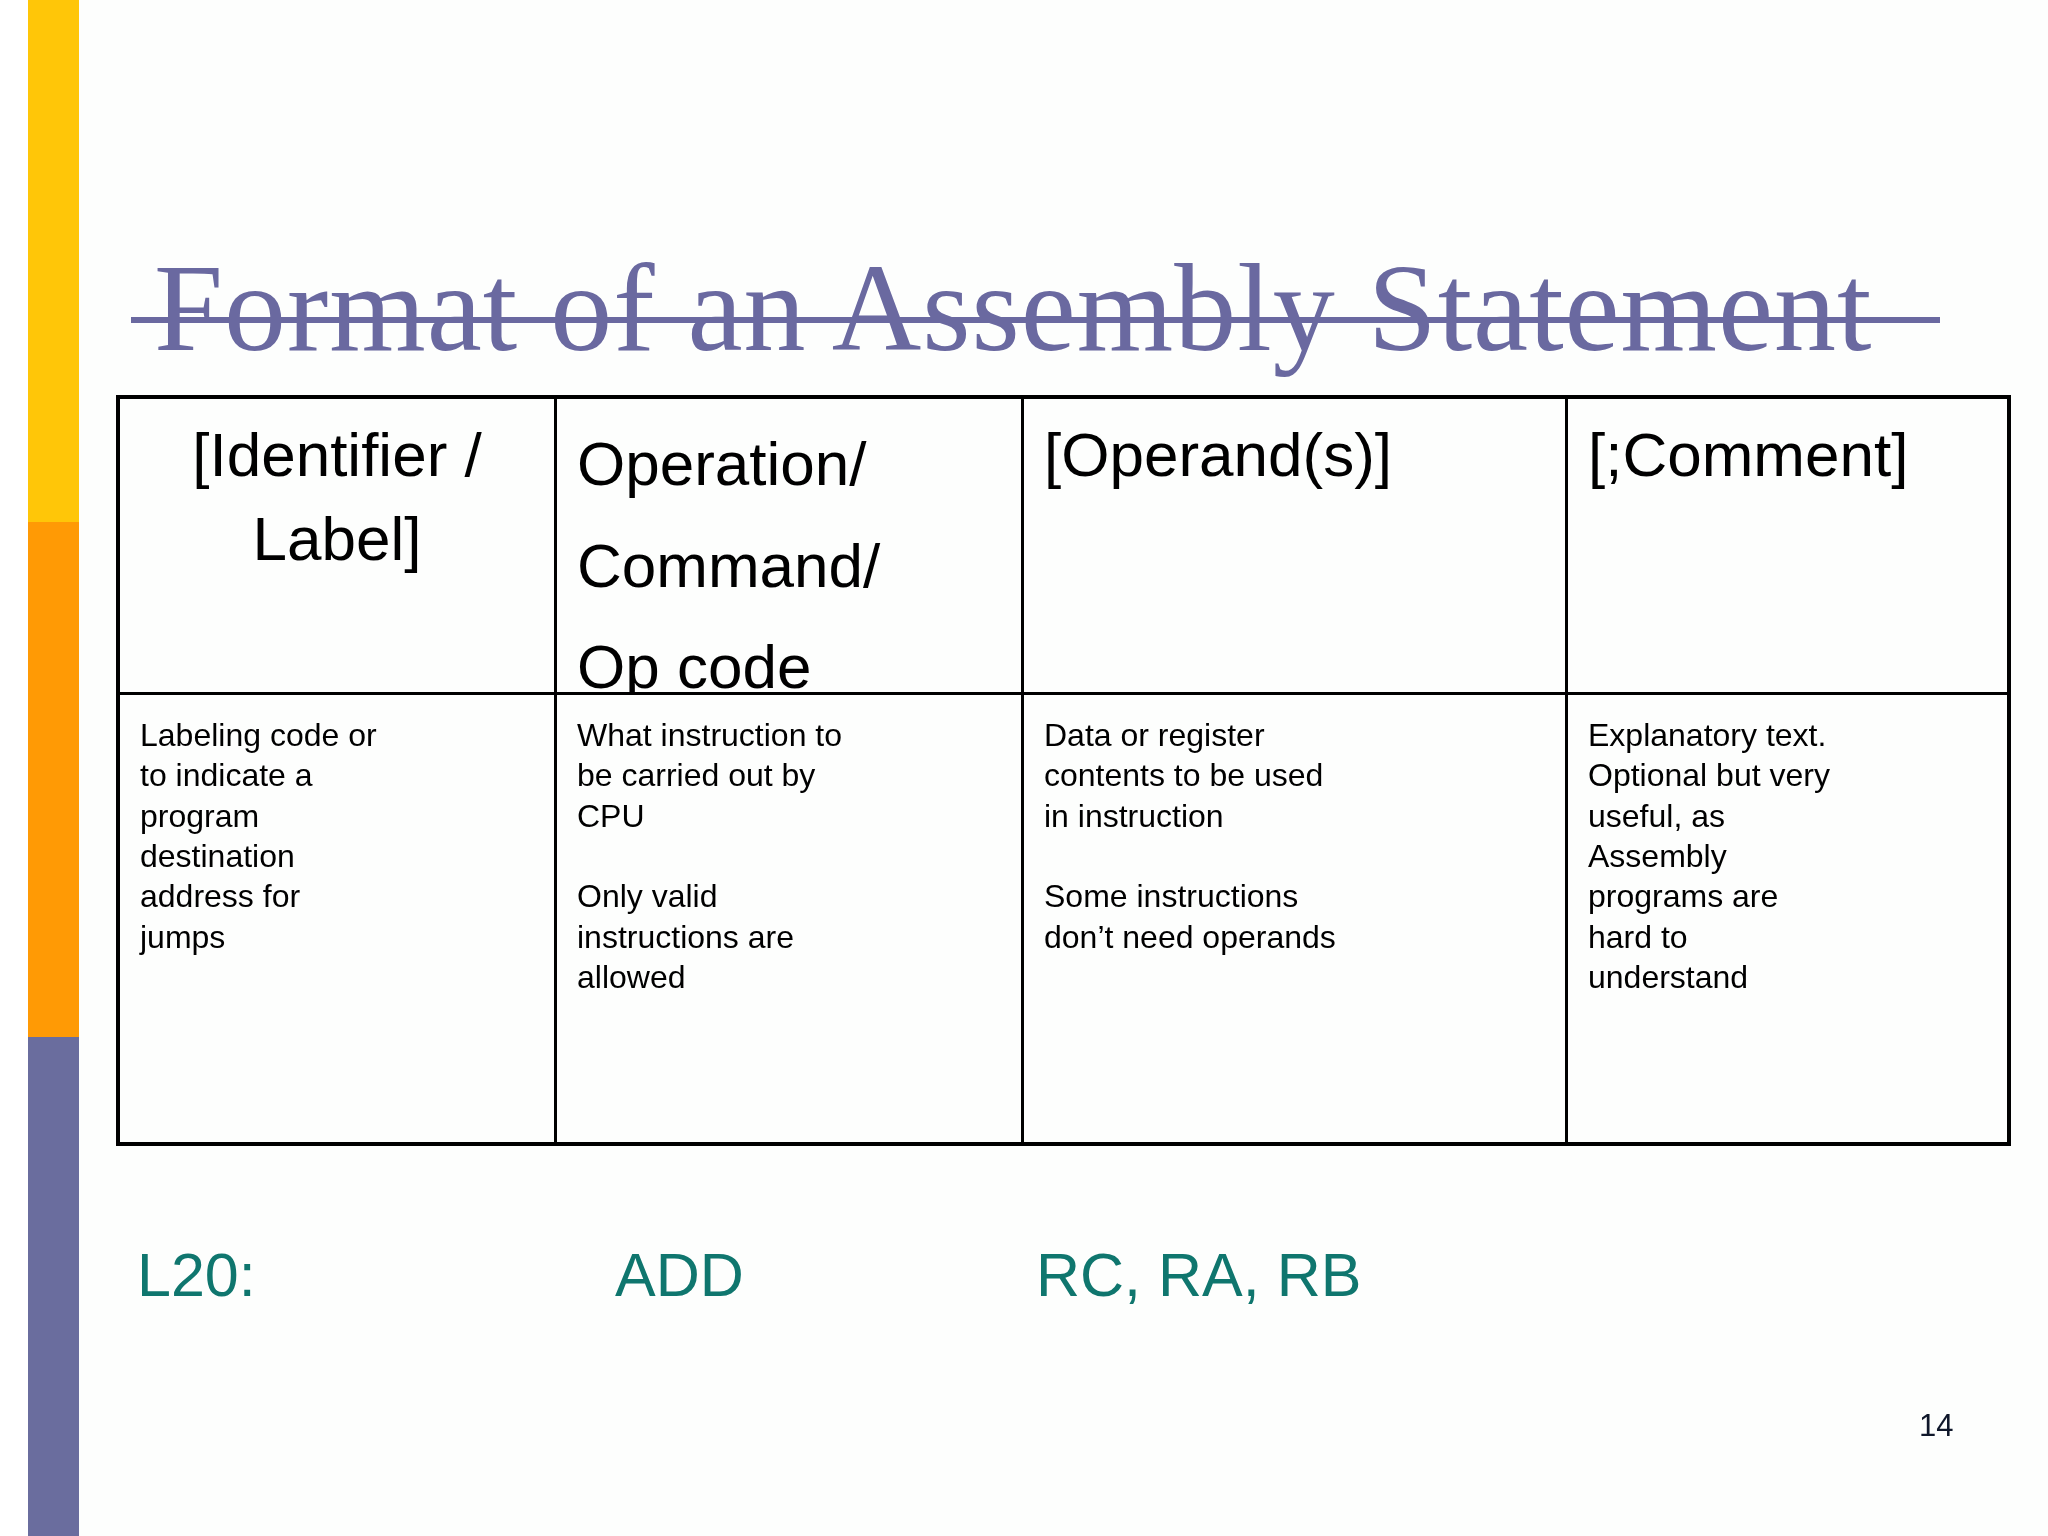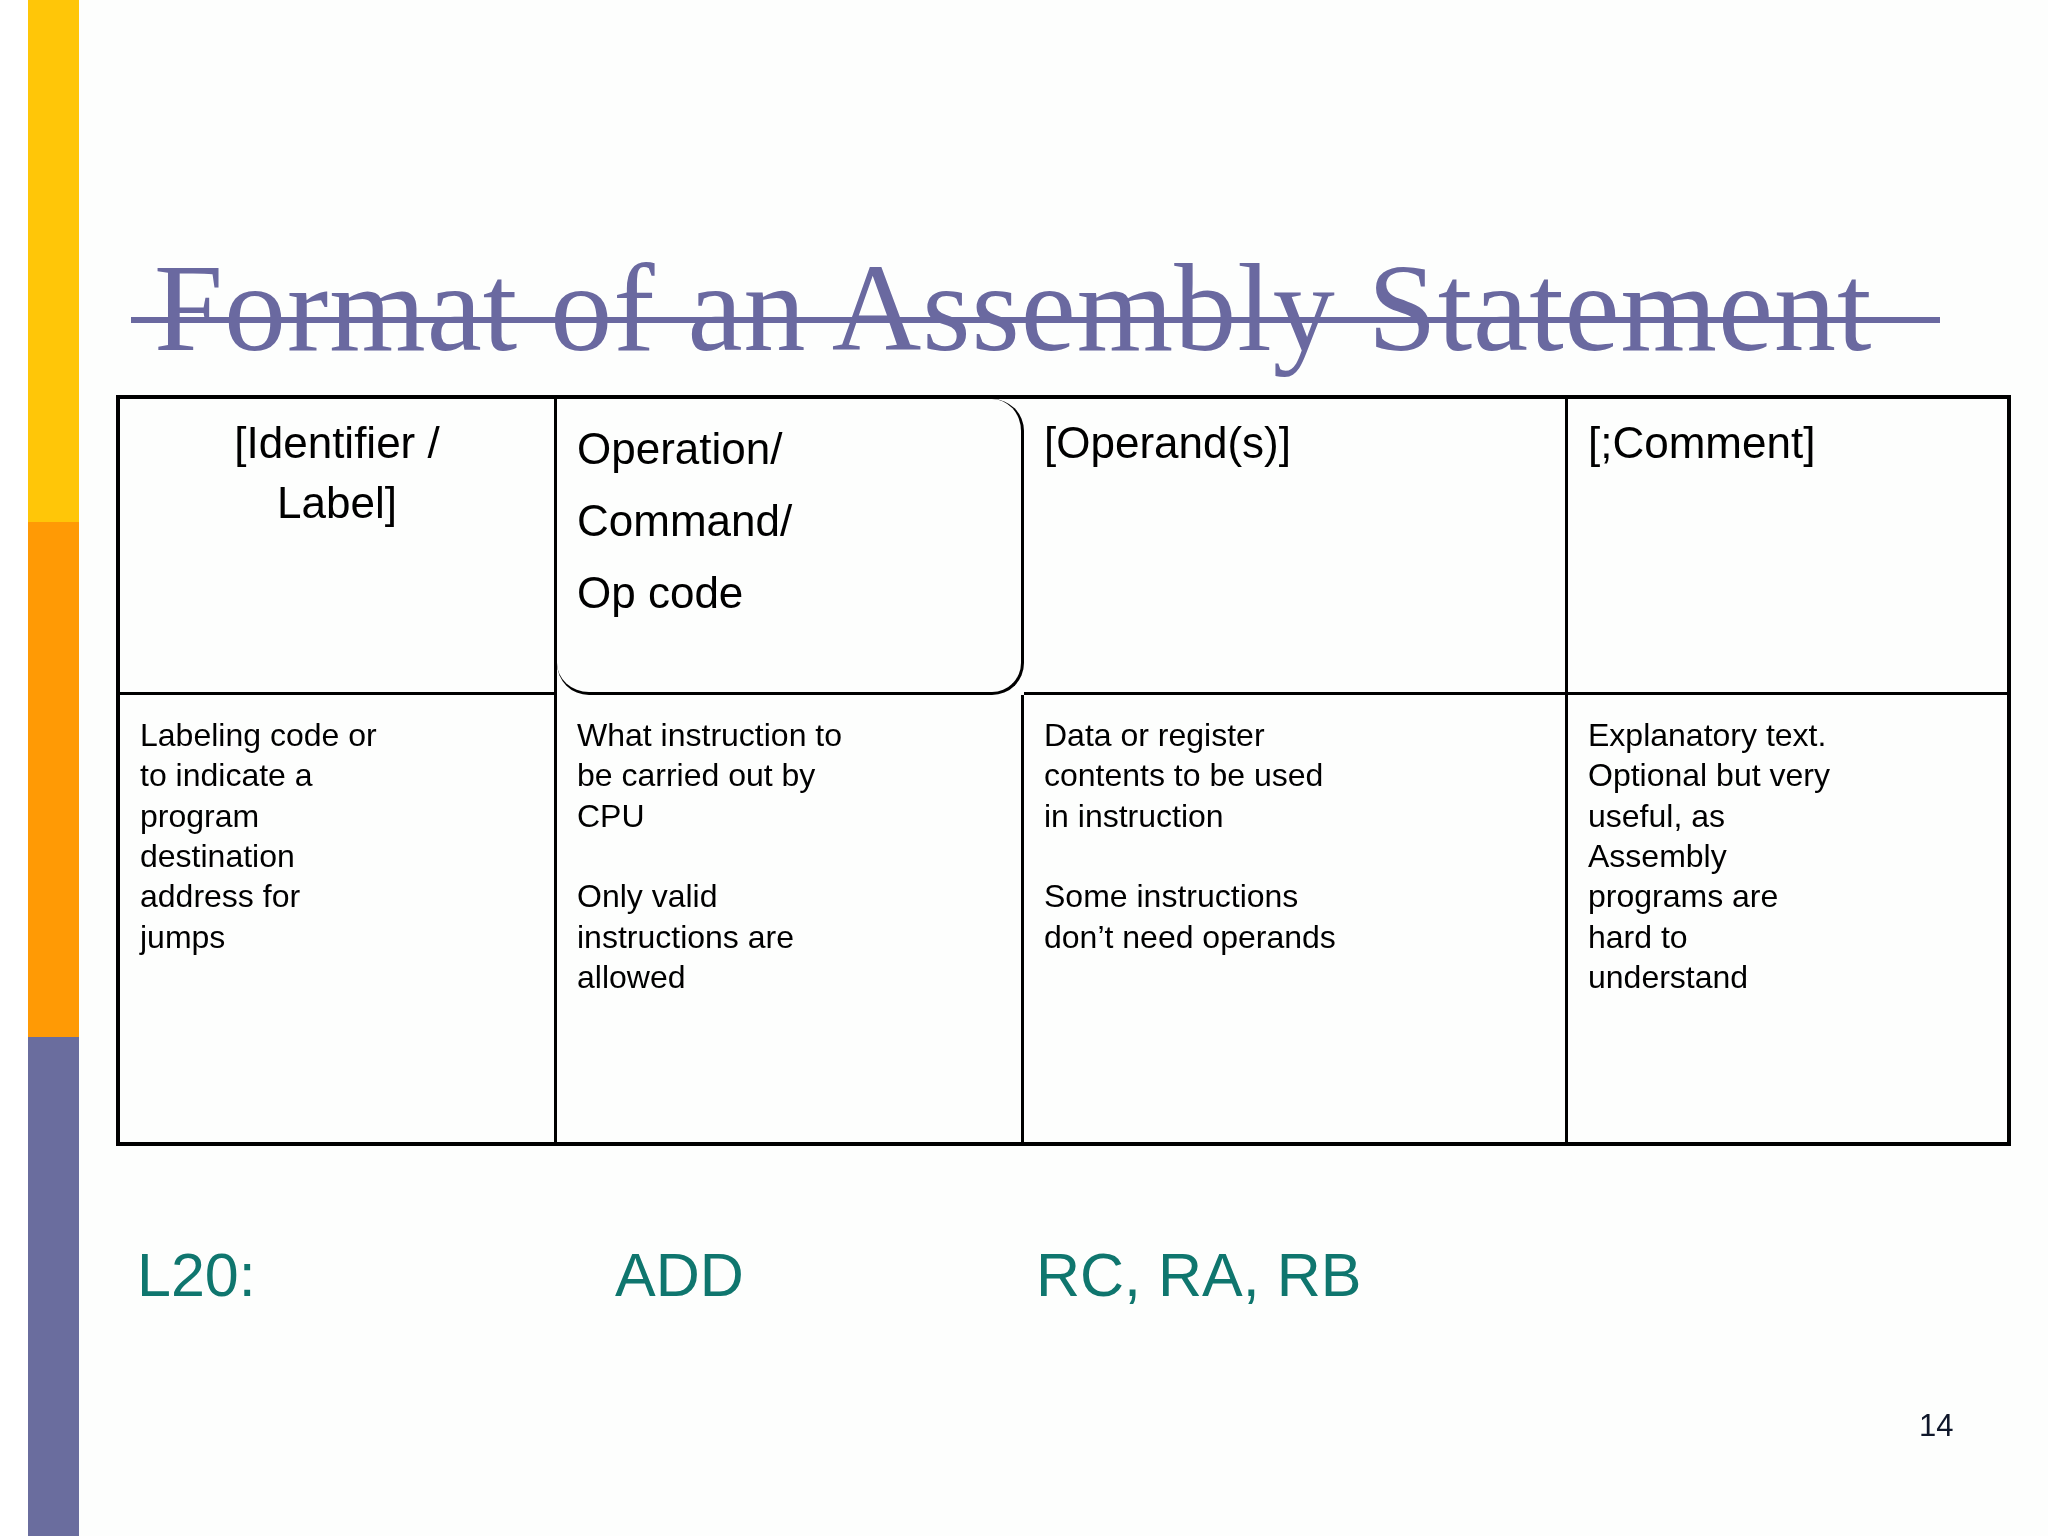--- a/index.html
+++ b/index.html
@@ -41,23 +41,23 @@
     background:#fdfefd;
   }
   .cell{
     box-sizing:border-box;
     border-right:3px solid #000;
     padding:14px 20px;
     white-space:pre-line;
     overflow:hidden;
   }
   .cell.last-col{border-right:none;}
-  .cell.hdr{border-bottom:3px solid #000;font-size:44px;}
+  .cell.hdr{border-bottom:3px solid #000;font-size:62px;}
   .hdr-identifier{text-align:center;line-height:1.36;}
-  .hdr-operation{line-height:1.64;border-radius:32px;}
+  .hdr-operation{line-height:1.64;}
   .hdr-operands,.hdr-comment{line-height:1.36;}
   .cell.bdy{font-size:32px;line-height:1.26;padding-top:20px;}
 
   
   .example-item{
     position:absolute;top:1242px;
     font-size:61px;line-height:1.1;
     color:#0f766e;white-space:nowrap;
   }
   .ex-label{left:109px;}

